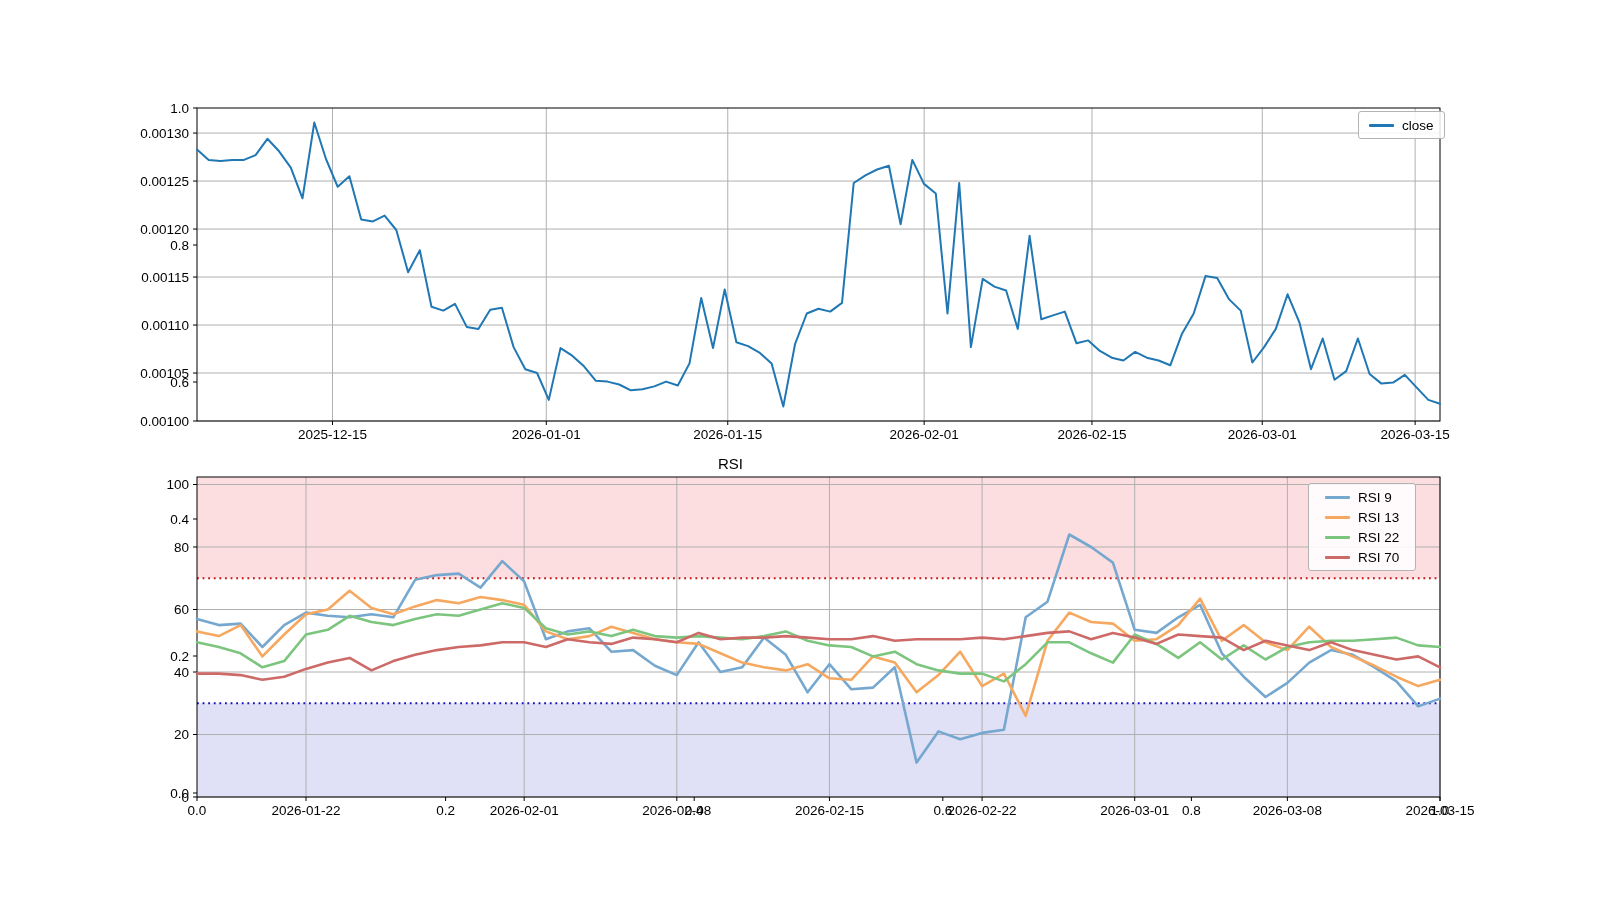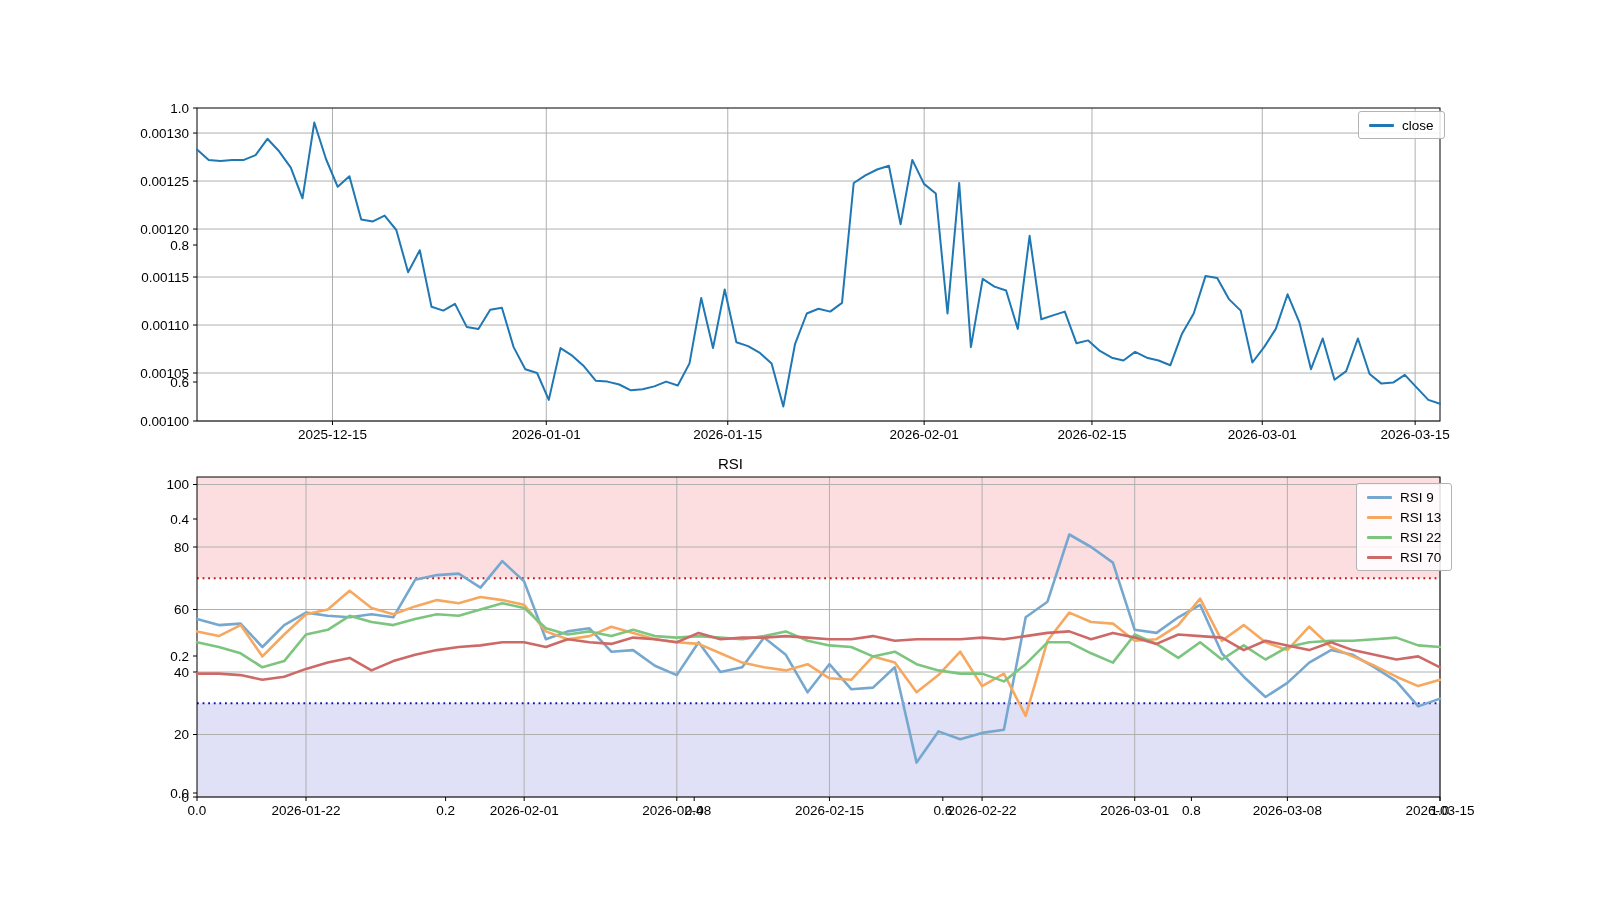--- a/index.html
+++ b/index.html
@@ -10,21 +10,21 @@
   .watermark{position:absolute;left:618px;top:428px;width:400px;text-align:center;
        font-size:27px;color:#808080;letter-spacing:1px;}
   .chart-title{position:absolute;left:718px;top:455px;width:200px;text-align:left;
        font-size:15px;color:#000000;}
   .legend{position:absolute;background:rgba(255,255,255,0.85);border:1px solid #b3b3b3;
        border-radius:3px;font-size:13.5px;color:#000;margin-left:36px;}
   .legend-row{display:flex;align-items:center;height:20px;}
   .legend-sample{display:inline-block;width:25px;height:3px;margin-right:8px;border-radius:1px;}
   #legend-close{left:1322px;top:111px;padding:2px 10px;}
   #legend-close .legend-row{height:22px;}
-  #legend-rsi{left:1320px;top:483px;padding:3px 10px;}
+  #legend-rsi{left:1272px;top:483px;padding:3px 16px;}
 </style>
 </head>
 <body>
 
 <div id="fig">
   <svg id="plot" width="1600" height="900">
       <line x1="197" x2="1440" y1="421" y2="421" stroke="#b0b0b0" stroke-width="1"></line>
       <line x1="193" x2="197" y1="421" y2="421" stroke="#000000" stroke-width="1"></line>
       <text x="189" y="425.5" text-anchor="end" font-size="13.5">0.00100</text>
       <line x1="197" x2="1440" y1="373.0085863232138" y2="373.0085863232138" stroke="#b0b0b0" stroke-width="1"></line>

